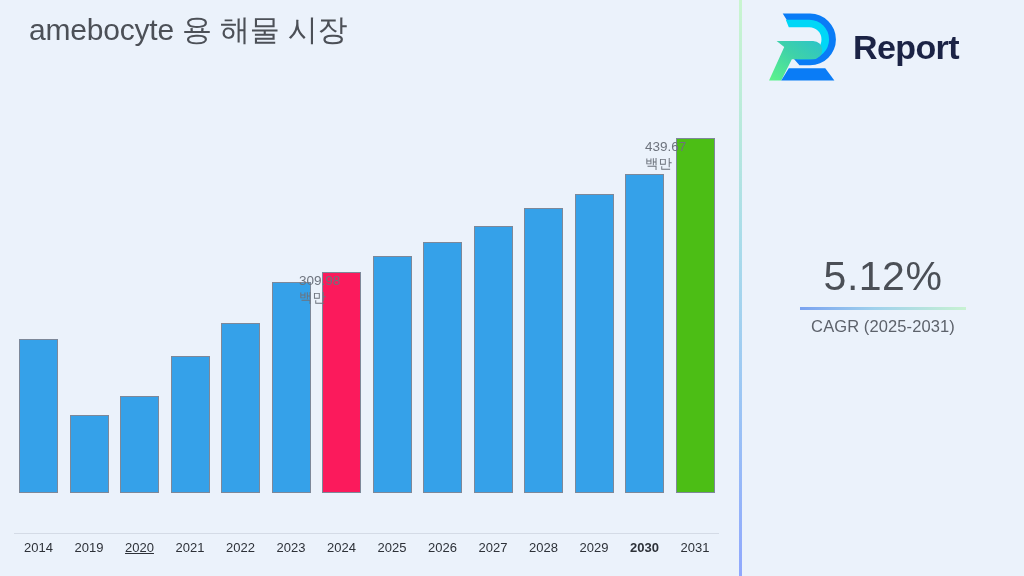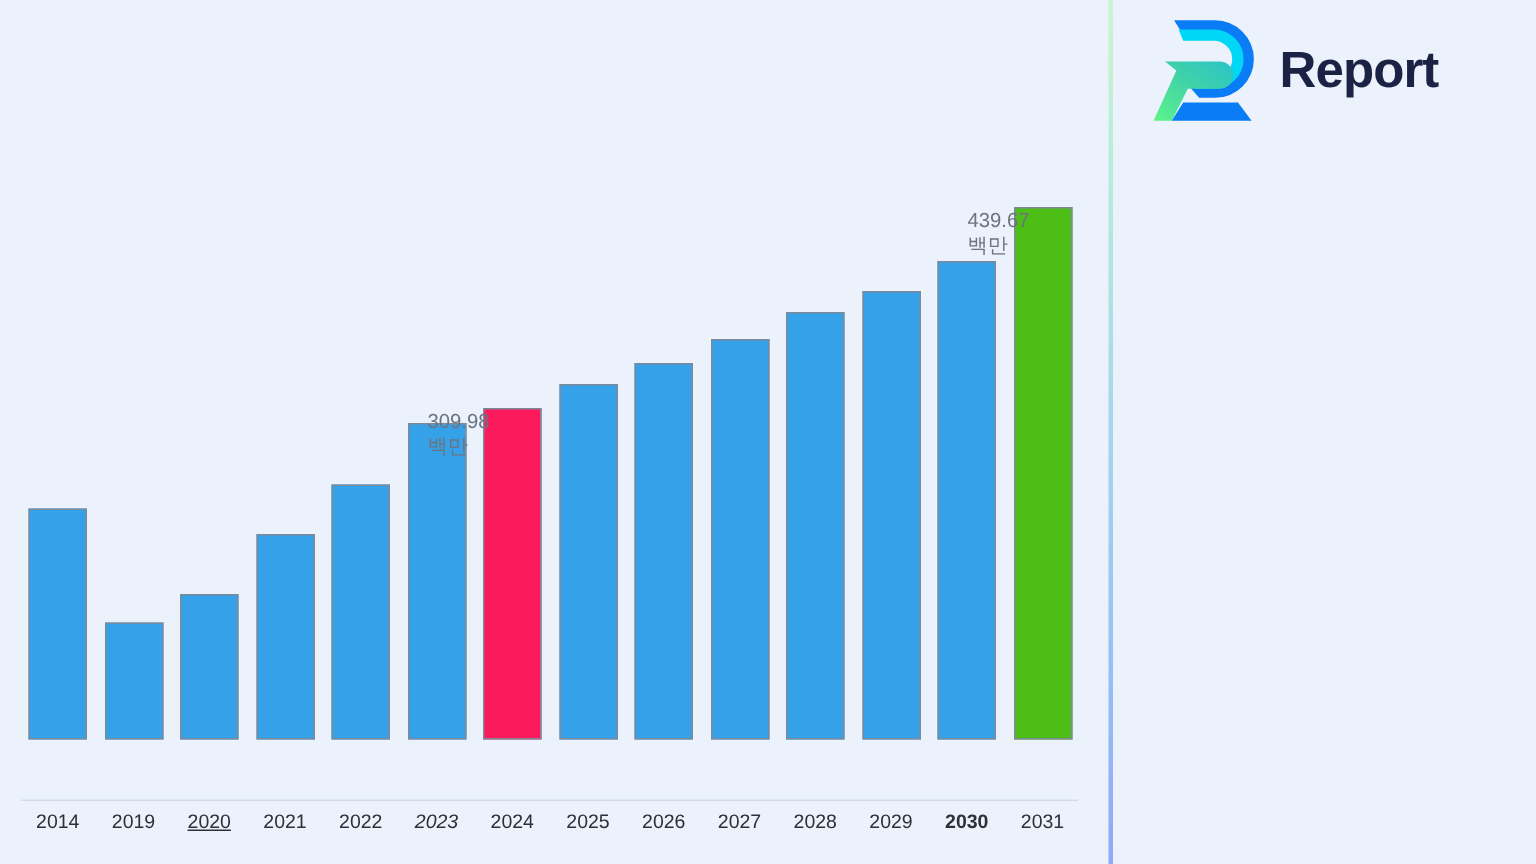--- a/index.html
+++ b/index.html
@@ -155,54 +155,55 @@
     letter-spacing: 0.1px;
   }
 </style>
 </head>
 <body>
 
 <div id="infographic">
 
   <div class="chart-panel">
 
+    <div class="chart-title">amebocyte 용 해물 시장</div>
 
     <div class="plot">
       <div class="axis-line"></div>
       <div id="bars">
           <div class="bar blue" title="2018: 237.4 백만" style="left: 19px; width: 39px; height: 154px;"></div>
           <div class="bar blue" title="2019: 120.1 백만" style="left: 69.5px; width: 39px; height: 78px;"></div>
           <div class="bar blue" title="2020: 149.4 백만" style="left: 120px; width: 39px; height: 97px;"></div>
           <div class="bar blue" title="2021: 211 백만" style="left: 170.5px; width: 39px; height: 137px;"></div>
           <div class="bar blue" title="2022: 262 백만" style="left: 221px; width: 39px; height: 170px;"></div>
           <div class="bar blue" title="2023: 325 백만" style="left: 271.5px; width: 39px; height: 211px;"></div>
           <div class="bar pink" title="2024: 309.98 백만" style="left: 322px; width: 39px; height: 221px;"></div>
           <div class="bar blue" title="2025: 334 백만" style="left: 372.5px; width: 39px; height: 237px;"></div>
           <div class="bar blue" title="2026: 355 백만" style="left: 423px; width: 39px; height: 251px;"></div>
           <div class="bar blue" title="2027: 380 백만" style="left: 473.5px; width: 39px; height: 267px;"></div>
           <div class="bar blue" title="2028: 408 백만" style="left: 524px; width: 39px; height: 285px;"></div>
           <div class="bar blue" title="2029: 430 백만" style="left: 574.5px; width: 39px; height: 299px;"></div>
           <div class="bar blue" title="2030: 461 백만" style="left: 625px; width: 39px; height: 319px;"></div>
           <div class="bar green" title="2031: 439.67 백만" style="left: 675.5px; width: 39px; height: 355px;"></div>
         </div>
       <div id="bar-labels">
-          <div class="bar-label" style="left: 285px; width: 100px; top: 272px;">309.98
+          <div class="bar-label" style="left: 299px; width: 100px; top: 272px;">309.98
 백만</div>
           <div class="bar-label" style="left: 645px; width: 100px; top: 138px;">439.67
 백만</div>
         </div>
     </div>
 
     <div id="x-labels">
         <div class="x-label" style="left: 8.5px; width: 60px;">2014</div>
         <div class="x-label" style="left: 59px; width: 60px;">2019</div>
         <div class="x-label" style="left: 109.5px; width: 60px; text-decoration: underline;">2020</div>
         <div class="x-label" style="left: 160px; width: 60px;">2021</div>
         <div class="x-label" style="left: 210.5px; width: 60px;">2022</div>
-        <div class="x-label" style="left: 261px; width: 60px; font-style: italic;">2023</div>
+        <div class="x-label" style="left: 261px; width: 60px;">2023</div>
         <div class="x-label" style="left: 311.5px; width: 60px;">2024</div>
         <div class="x-label" style="left: 362px; width: 60px;">2025</div>
         <div class="x-label" style="left: 412.5px; width: 60px;">2026</div>
         <div class="x-label" style="left: 463px; width: 60px;">2027</div>
         <div class="x-label" style="left: 513.5px; width: 60px;">2028</div>
         <div class="x-label" style="left: 564px; width: 60px;">2029</div>
         <div class="x-label" style="left: 614.5px; width: 60px; font-weight: bold;">2030</div>
         <div class="x-label" style="left: 665px; width: 60px;">2031</div>
       </div>
   </div>
@@ -229,14 +230,19 @@
           <path d="M14 40 H62 A12 12 0 0 1 62 64 H34 L20 92 H4 L24 48 Z" fill="url(#gA)"></path>
 
           <path d="M30 76 H78 L90 92 H20 Z" fill="#0a7cf6"></path>
         </svg>
       </span>
       <span class="logo-text">
         <span>Report</span><br>
       </span>
     </div>
 
+    <div class="cagr-block">
+      <div class="cagr-value">5.12%</div>
+      <div class="cagr-rule"></div>
+      <div class="cagr-caption">CAGR (2025-2031)</div>
+    </div>
   </div>
 </div>
 
 </body></html>

